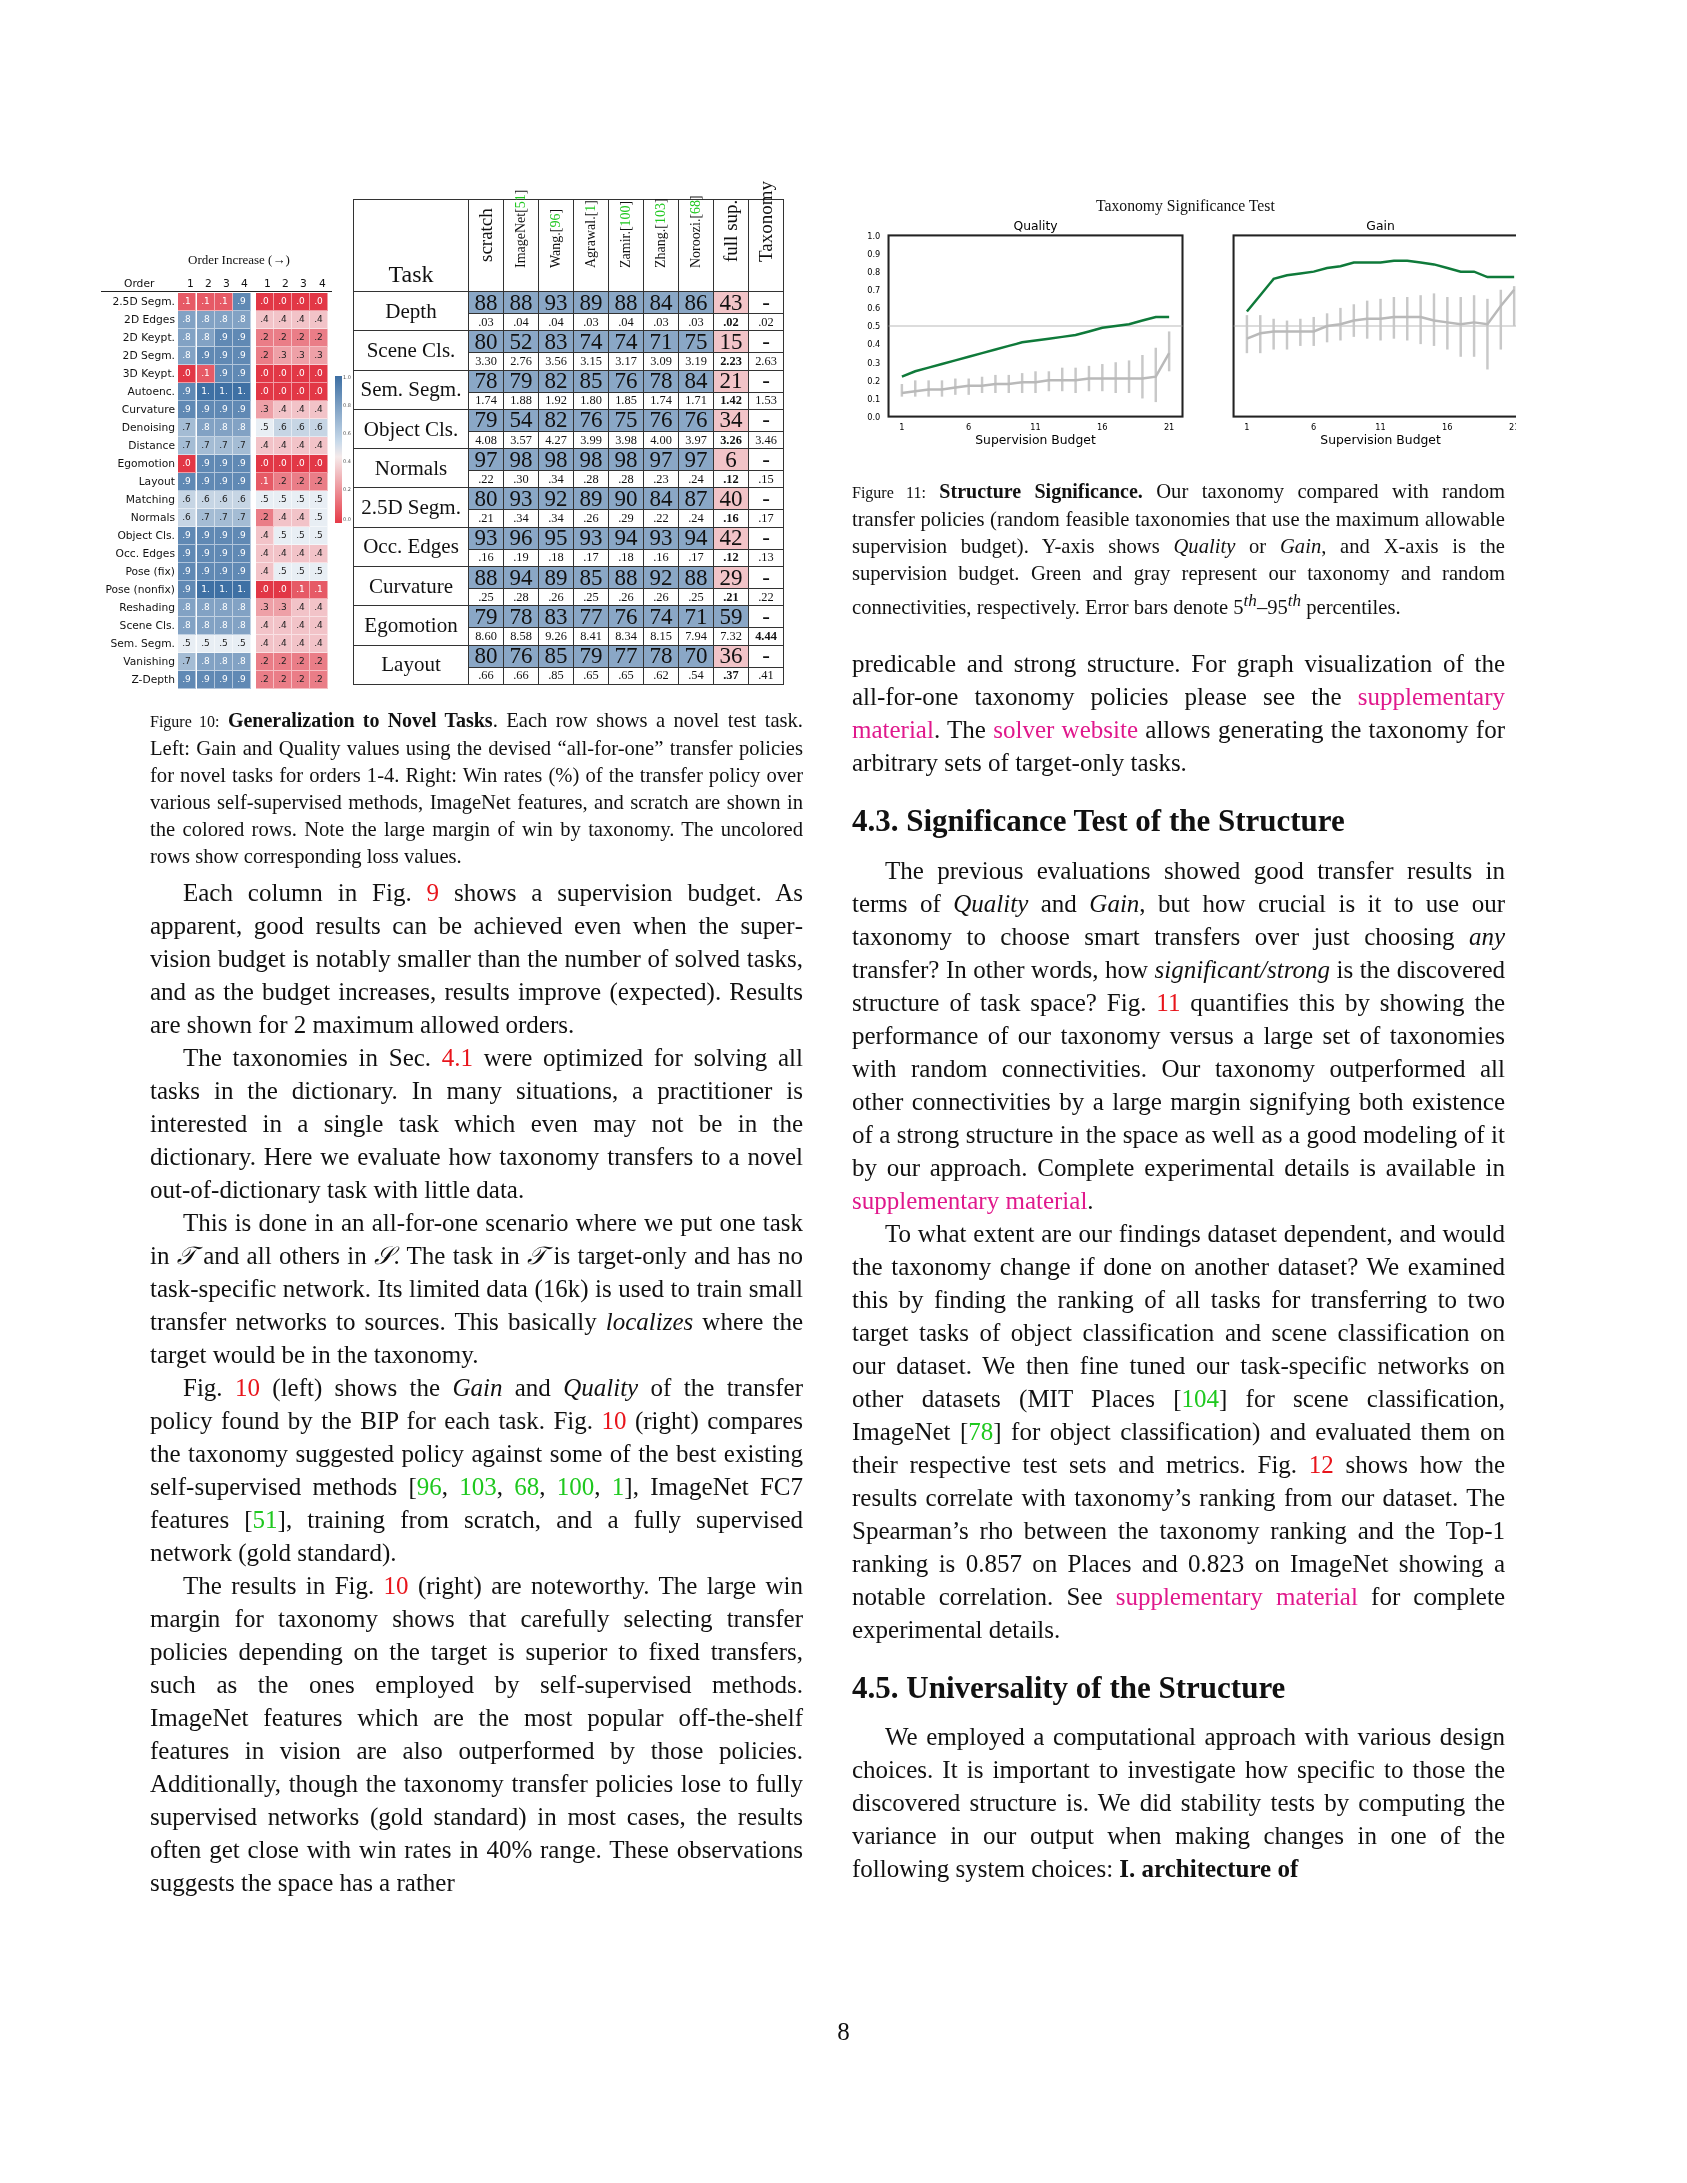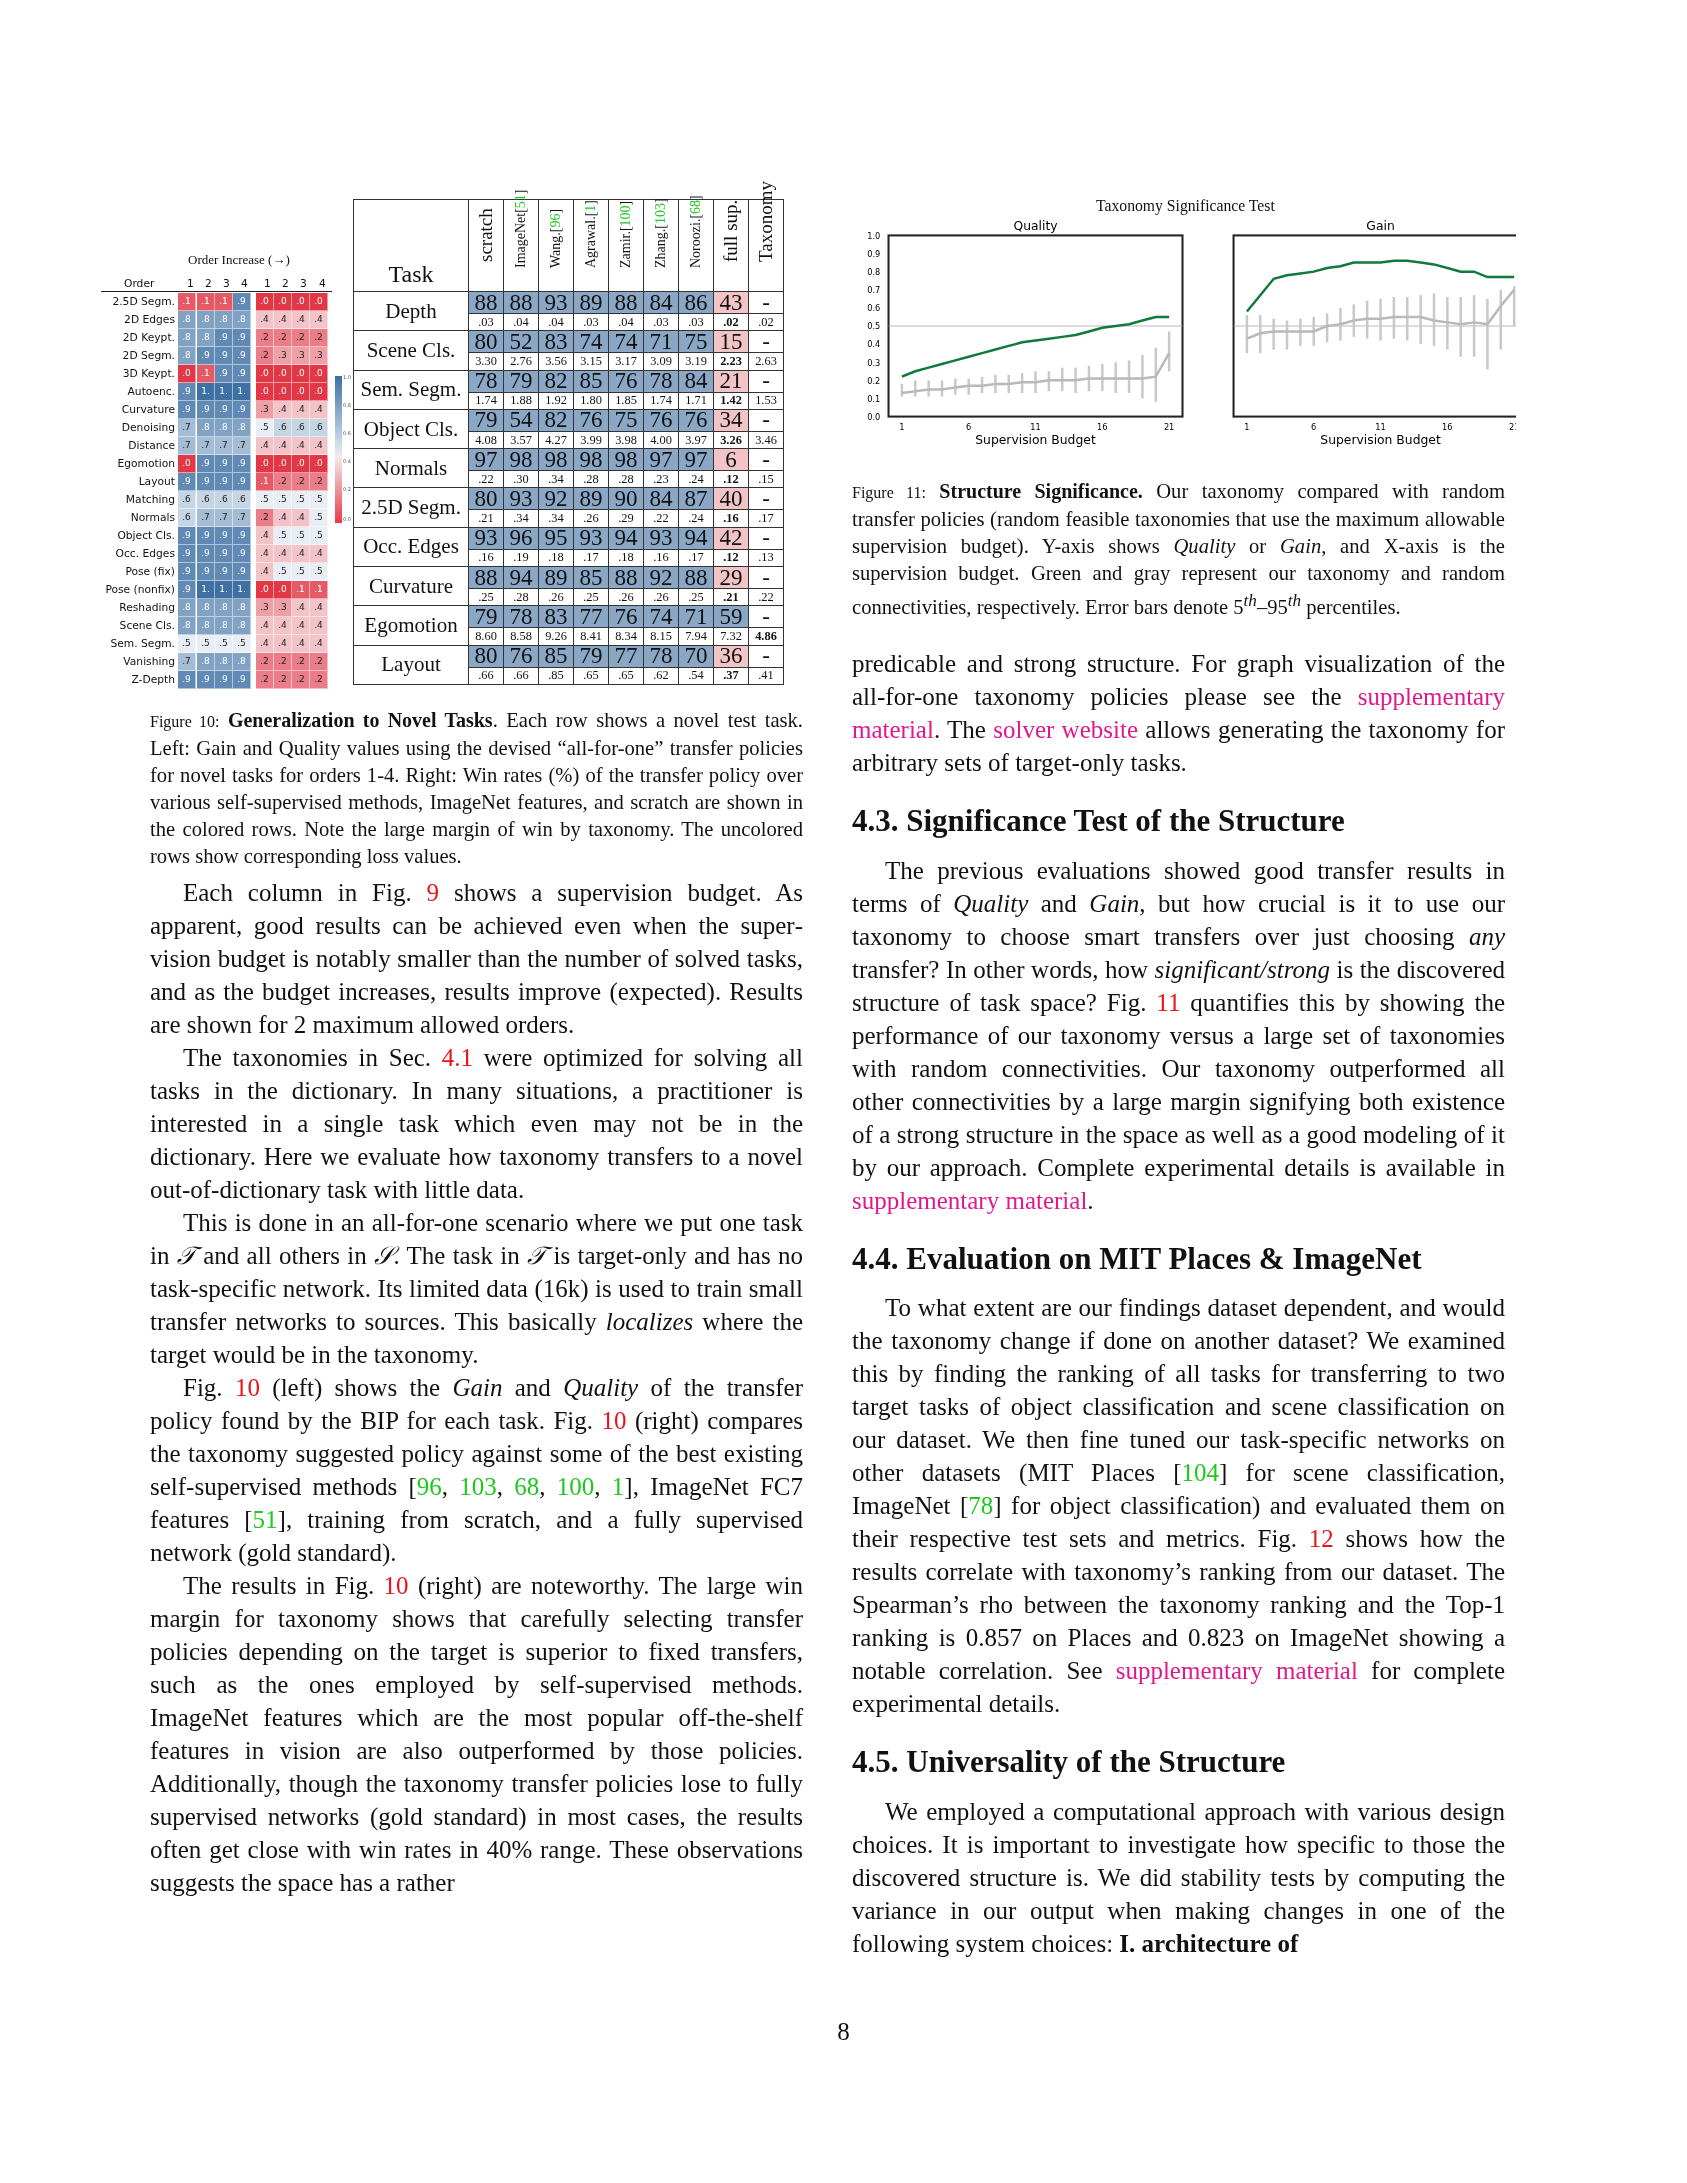--- a/index.html
+++ b/index.html
@@ -549,21 +549,21 @@
       </tr>
       <tr>
         <td class="l">8.60</td>
         <td class="l">8.58</td>
         <td class="l">9.26</td>
         <td class="l">8.41</td>
         <td class="l">8.34</td>
         <td class="l">8.15</td>
         <td class="l">7.94</td>
         <td class="l">7.32</td>
-        <td class="l bold">4.86</td>
+        <td class="l bold">4.44</td>
       </tr>
       <tr>
         <td class="task" rowspan="2">Layout</td>
         <td class="w">80</td>
         <td class="w">76</td>
         <td class="w">85</td>
         <td class="w">79</td>
         <td class="w">77</td>
         <td class="w">78</td>
         <td class="w">70</td>
@@ -692,21 +692,20 @@
   </p>
 </div>
 
 <div class="col col-right" style="top:647px;">
   <p class="para"><span>predicable and strong structure. For graph visualization of the all-for-one taxonomy policies please see the </span><span class="ref-pink">supplemen­tary material</span><span>. The </span><span class="ref-pink">solver website</span><span> allows generating the tax­onomy for arbitrary sets of target-only tasks.</span></p>
 
   <h2 class="h2">4.3. Significance Test of the Structure</h2>
 
   <p class="para indent"><span>The previous evaluations showed good transfer results in terms of </span><i>Quality</i><span> and </span><i>Gain</i><span>, but how crucial is it to use our taxonomy to choose smart transfers over just choosing </span><i>any</i><span> transfer? In other words, how </span><i>significant/strong</i><span> is the dis­covered structure of task space? Fig. </span><span class="ref-red">11</span><span> quantifies this by showing the performance of our taxonomy versus a large set of taxonomies with random connectivities. Our taxonomy outperformed all other connectivities by a large margin sig­nifying both existence of a strong structure in the space as well as a good modeling of it by our approach. Complete experimental details is available in </span><span class="ref-pink">supplementary material</span><span>.</span></p>
 
-  <h2 class="h2">4.4. Evaluation on MIT Places &amp; ImageNet</h2>
 
   <p class="para indent"><span>To what extent are our findings dataset dependent, and would the taxonomy change if done on another dataset? We examined this by finding the ranking of all tasks for trans­ferring to two target tasks of object classification and scene classification on our dataset. We then fine tuned our task-specific networks on other datasets (MIT Places [</span><span class="ref-green">104</span><span>] for scene classification, ImageNet [</span><span class="ref-green">78</span><span>] for object classification) and evaluated them on their respective test sets and metrics. Fig. </span><span class="ref-red">12</span><span> shows how the results correlate with taxonomy’s ranking from our dataset. The Spearman’s rho between the taxonomy ranking and the Top-1 ranking is 0.857 on Places and 0.823 on ImageNet showing a notable correlation. See </span><span class="ref-pink">supplementary material</span><span> for complete experimental details.</span></p>
 
   <h2 class="h2">4.5. Universality of the Structure</h2>
 
   <p class="para indent"><span>We employed a computational approach with various de­sign choices. It is important to investigate how specific to those the discovered structure is. We did stability tests by computing the variance in our output when making changes in one of the following system choices: </span><b>I. architecture of</b></p>
 </div>
 
 <div style="position:absolute; left:0; width:1687px; top:2018px; text-align:center; font-size:25px;">8</div>
 

